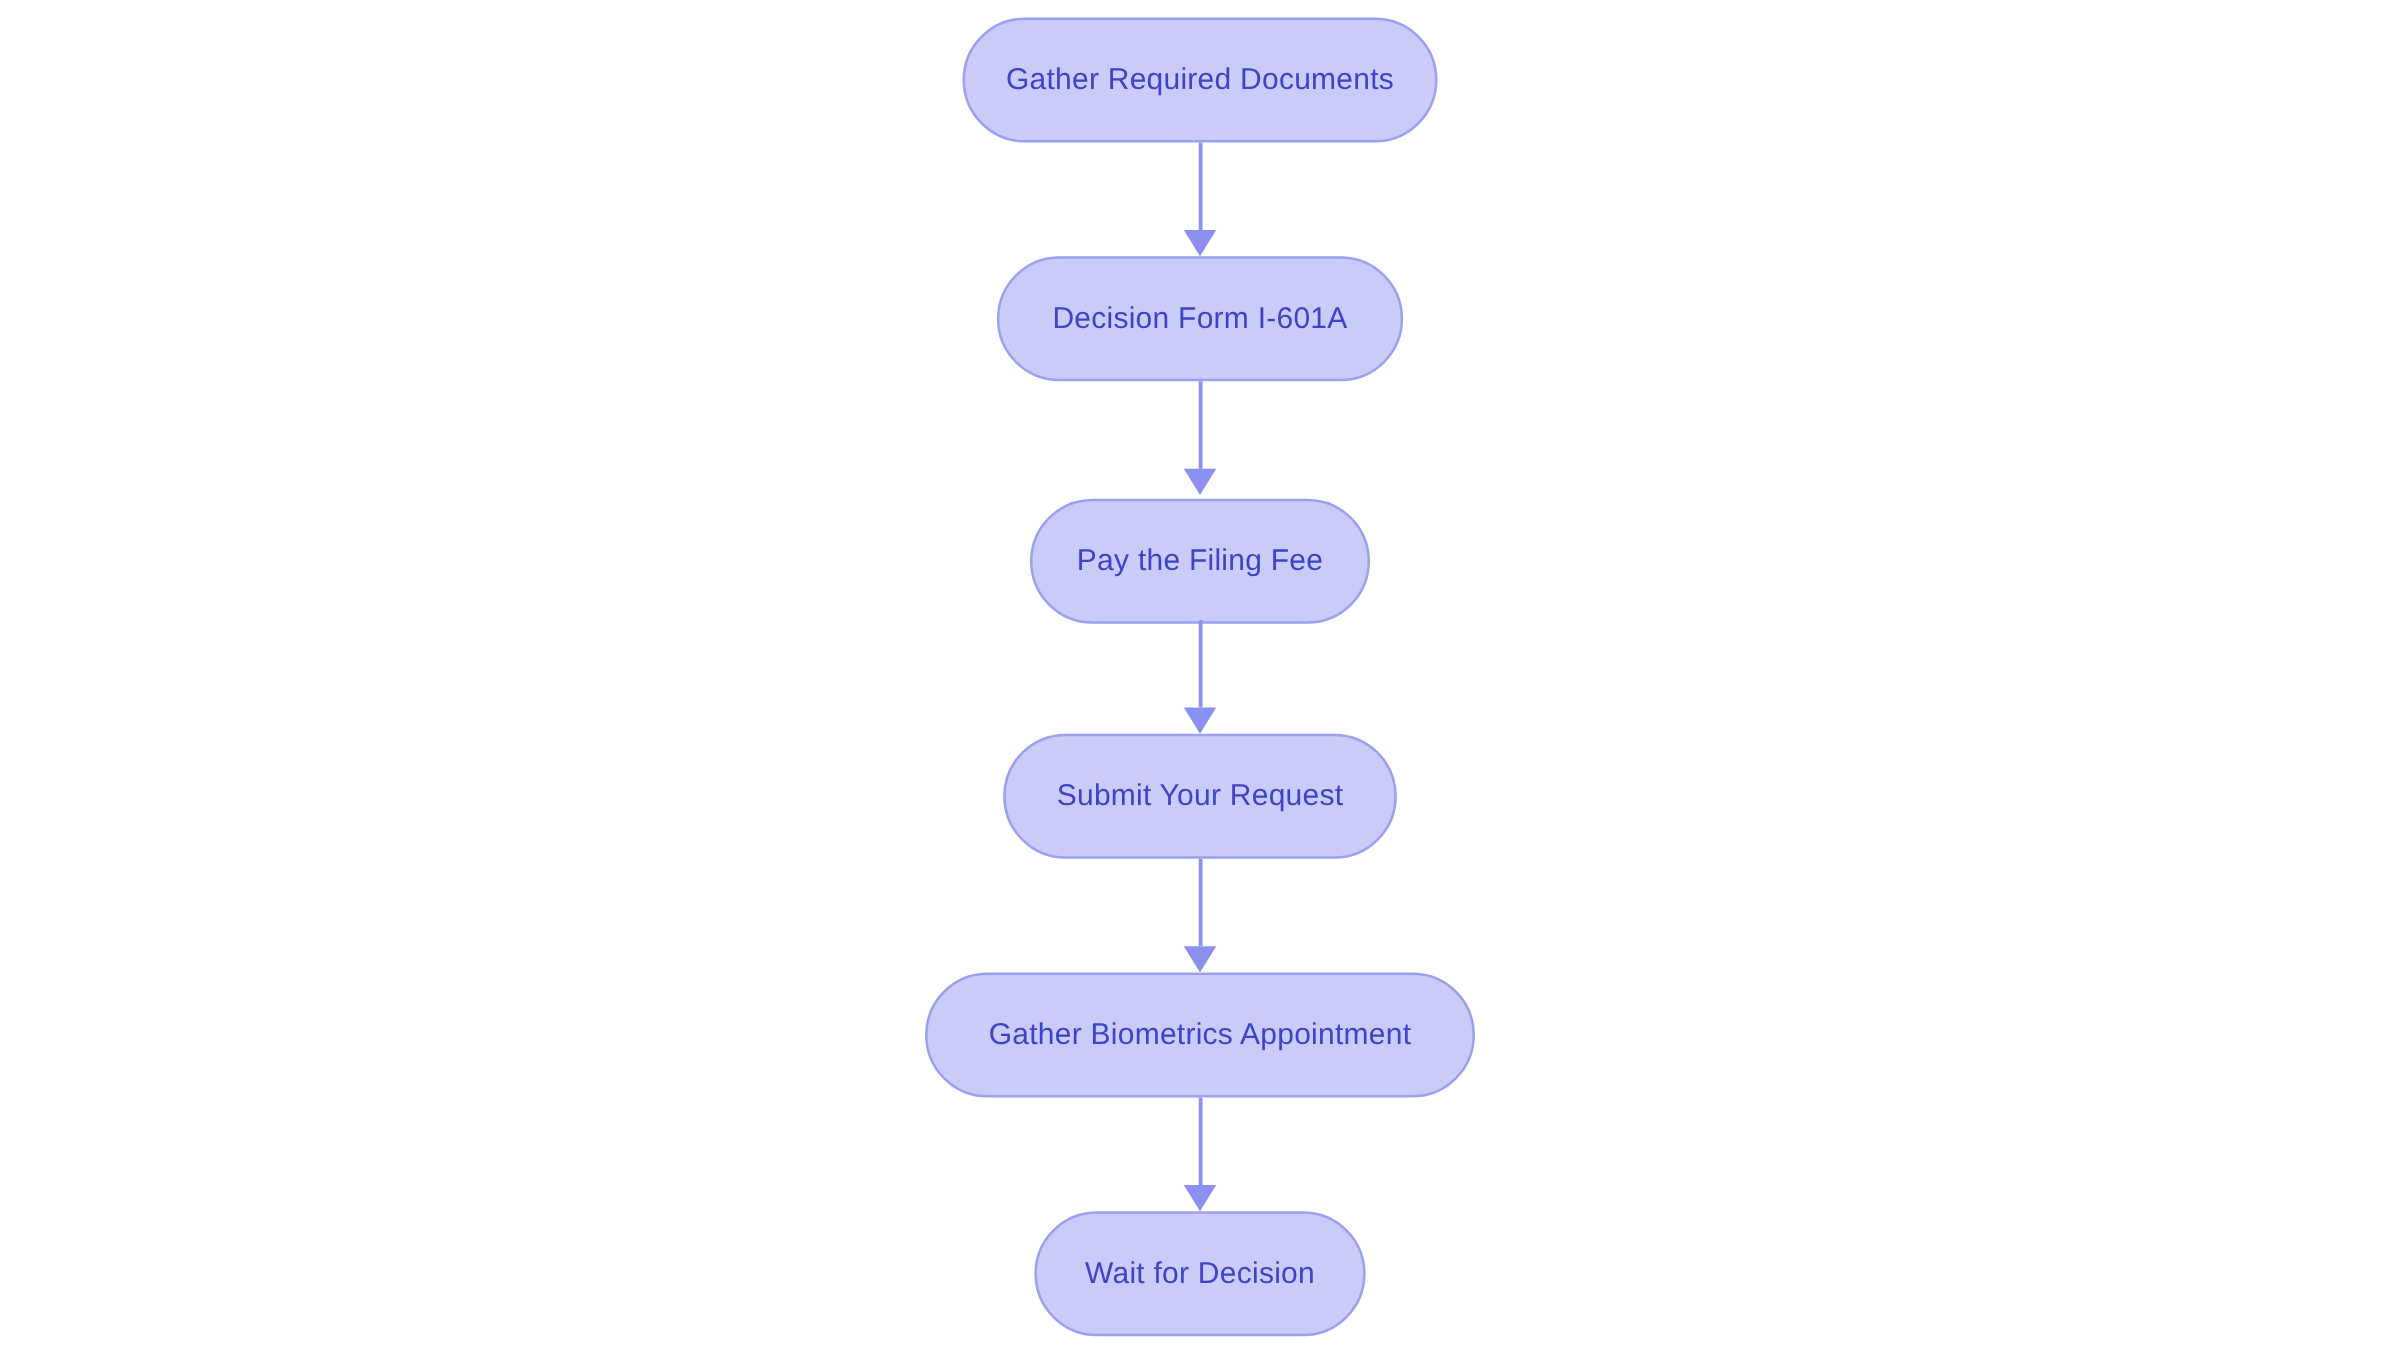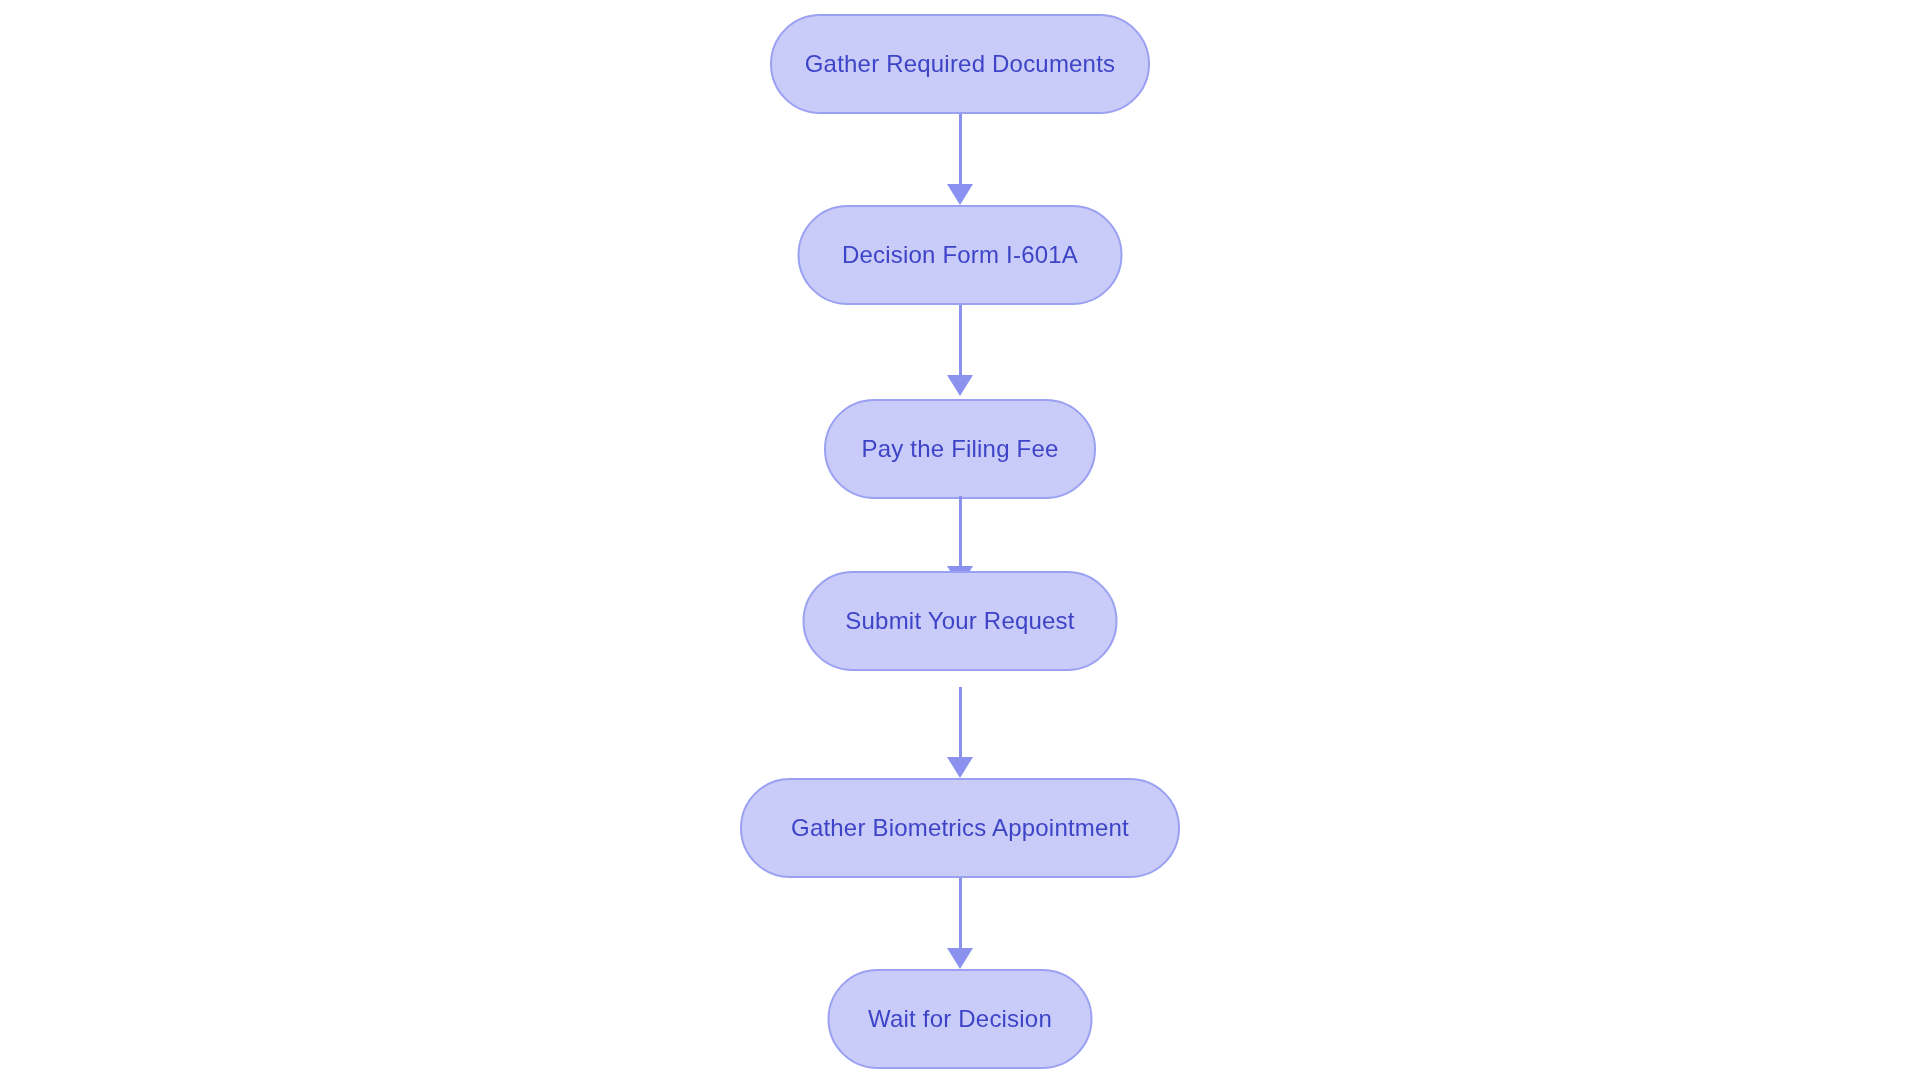--- a/index.html
+++ b/index.html
@@ -33,21 +33,21 @@
     justify-content: center;
     color: #3e44c7;
     font-size: 24px;
     font-weight: 400;
     letter-spacing: 0.2px;
     white-space: nowrap;
   }
   .n1 { top: 14px;  width: 380px; }
   .n2 { top: 205px; width: 325px; }
   .n3 { top: 388px; width: 272px; margin-top: 11px; }
-  .n4 { top: 571px; width: 315px; text-align: right; }
+  .n4 { top: 587px; width: 315px; text-align: right; }
   .n5 { top: 778px; width: 440px; }
   .n6 { top: 969px; width: 265px; justify-content: center; }
 
   .arrow {
     position: absolute;
     left: 50%;
     transform: translateX(-50%);
     display: flex;
     flex-direction: column;
     align-items: center;

